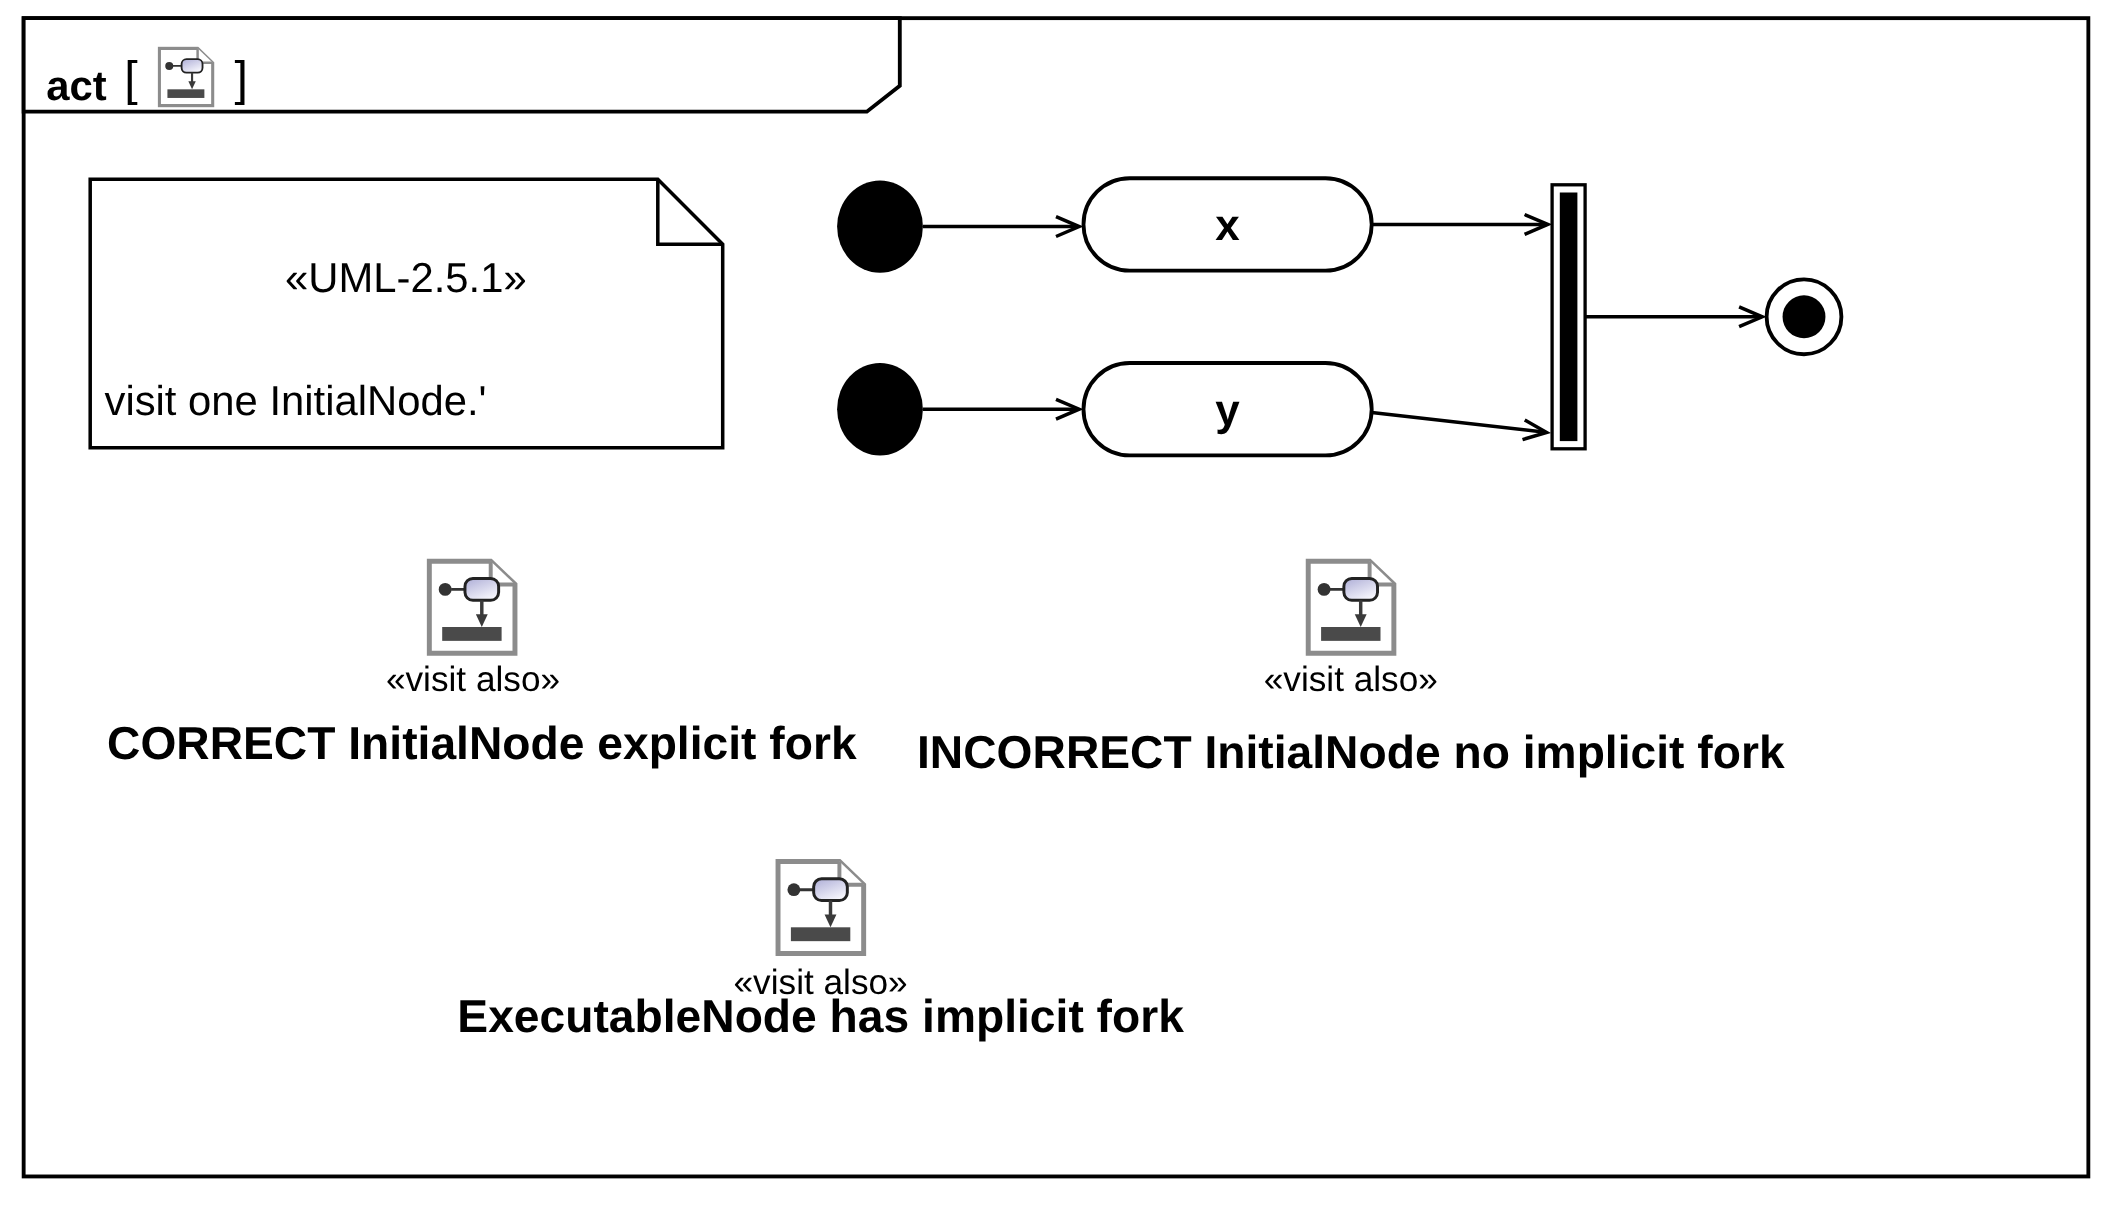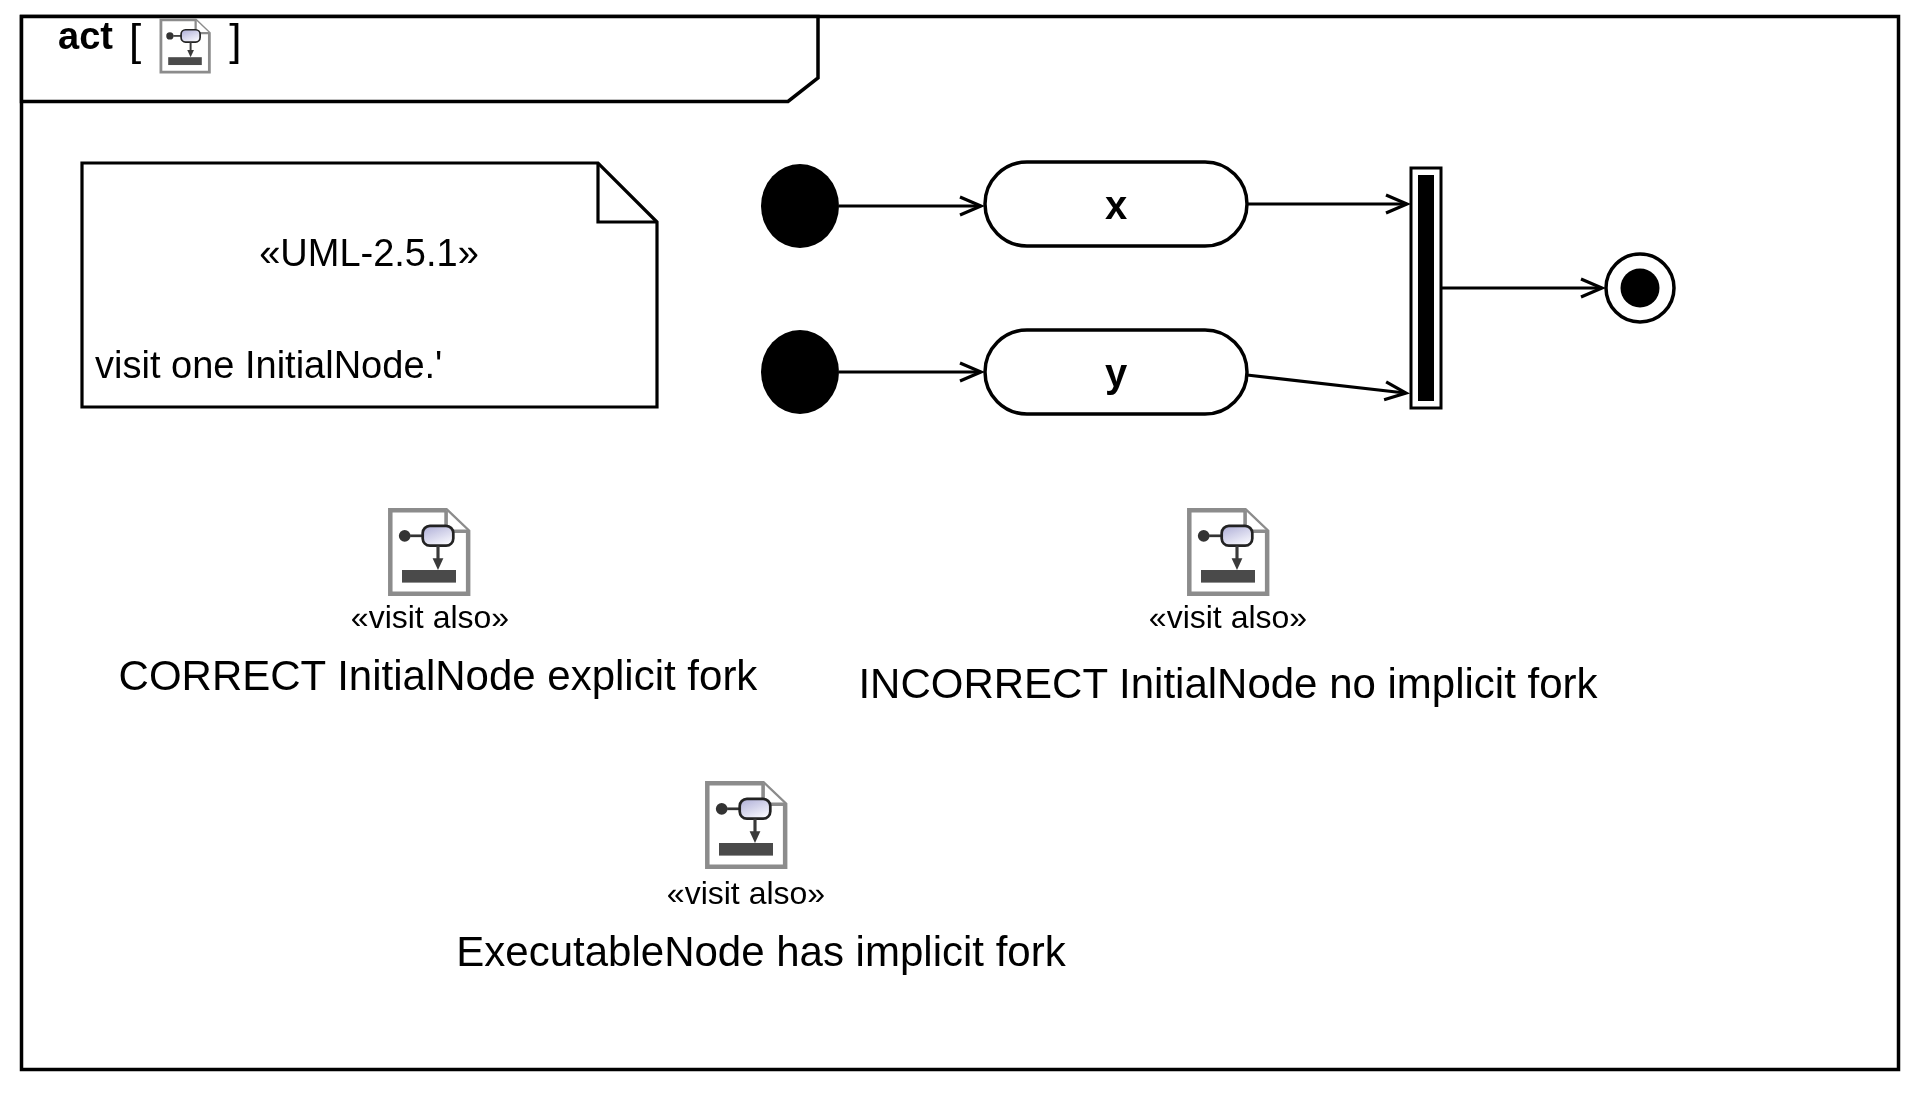--- a/index.html
+++ b/index.html
@@ -11,33 +11,33 @@
     font-family: "Liberation Sans", sans-serif;
     overflow: hidden;
   }
   #gfx { position: absolute; left: 0; top: 0; }
   .txt { position: absolute; color: #000; white-space: nowrap; }
   .center { transform: translateX(-50%); text-align: center; }
   
   .frame-header {
     position: absolute;
     left: 42px; top: 15px; height: 86px;
-    display: flex; align-items: flex-start; gap: 16px; margin-left: 16px;
+    display: flex; align-items: flex-end; gap: 16px;
   }
   .kw { font-weight: bold; font-size: 38px; }
   .bracket { font-size: 44px; font-weight: 400; padding-bottom: 4px; }
   .frame-title { font-size: 38px; }
   
   .note-stereo { left: 369px; top: 232px; font-size: 38px; }
   .note-body { left: 95px; top: 290px; font-size: 38px; line-height: 50px; white-space: pre; }
   
   .action-label { font-size: 40px; font-weight: bold; }
   
   .va-stereo { font-size: 32px; }
-  .va-caption { font-size: 42px; font-weight: normal; }
+  .va-caption { font-size: 42px; font-weight: bold; }
 </style>
 </head>
 <body>
 
 <div id="stage">
 
   <svg id="gfx" width="1920" height="1095" viewBox="0 0 1920 1095">
     <defs>
       <marker id="openArrow" markerWidth="28" markerHeight="26" refX="23" refY="12" orient="auto" markerUnits="userSpaceOnUse">
         <path d="M3,3 L24,12 L3,21" fill="none" stroke="#000" stroke-width="3.2"></path>
@@ -107,15 +107,15 @@
   <div class="txt center action-label" style="left:1116px; top:183px;">x</div>
   <div class="txt center action-label" style="left:1116px; top:351px;">y</div>
 
   <div class="txt center va-stereo" style="left:430px; top:599px;">«visit also»</div>
   <div class="txt center va-caption" style="left:438px; top:652px;">CORRECT InitialNode explicit fork</div>
 
   <div class="txt center va-stereo" style="left:1228px; top:599px;">«visit also»</div>
   <div class="txt center va-caption" style="left:1228px; top:660px;">INCORRECT InitialNode no implicit fork</div>
 
   <div class="txt center va-stereo" style="left:746px; top:875px;">«visit also»</div>
-  <div class="txt center va-caption" style="left:746px; top:928px;margin-left:15px;">ExecutableNode has implicit fork</div>
+  <div class="txt center va-caption" style="left:746px; top:900px;">ExecutableNode has implicit fork</div>
 
 </div>
 
 </body></html>

